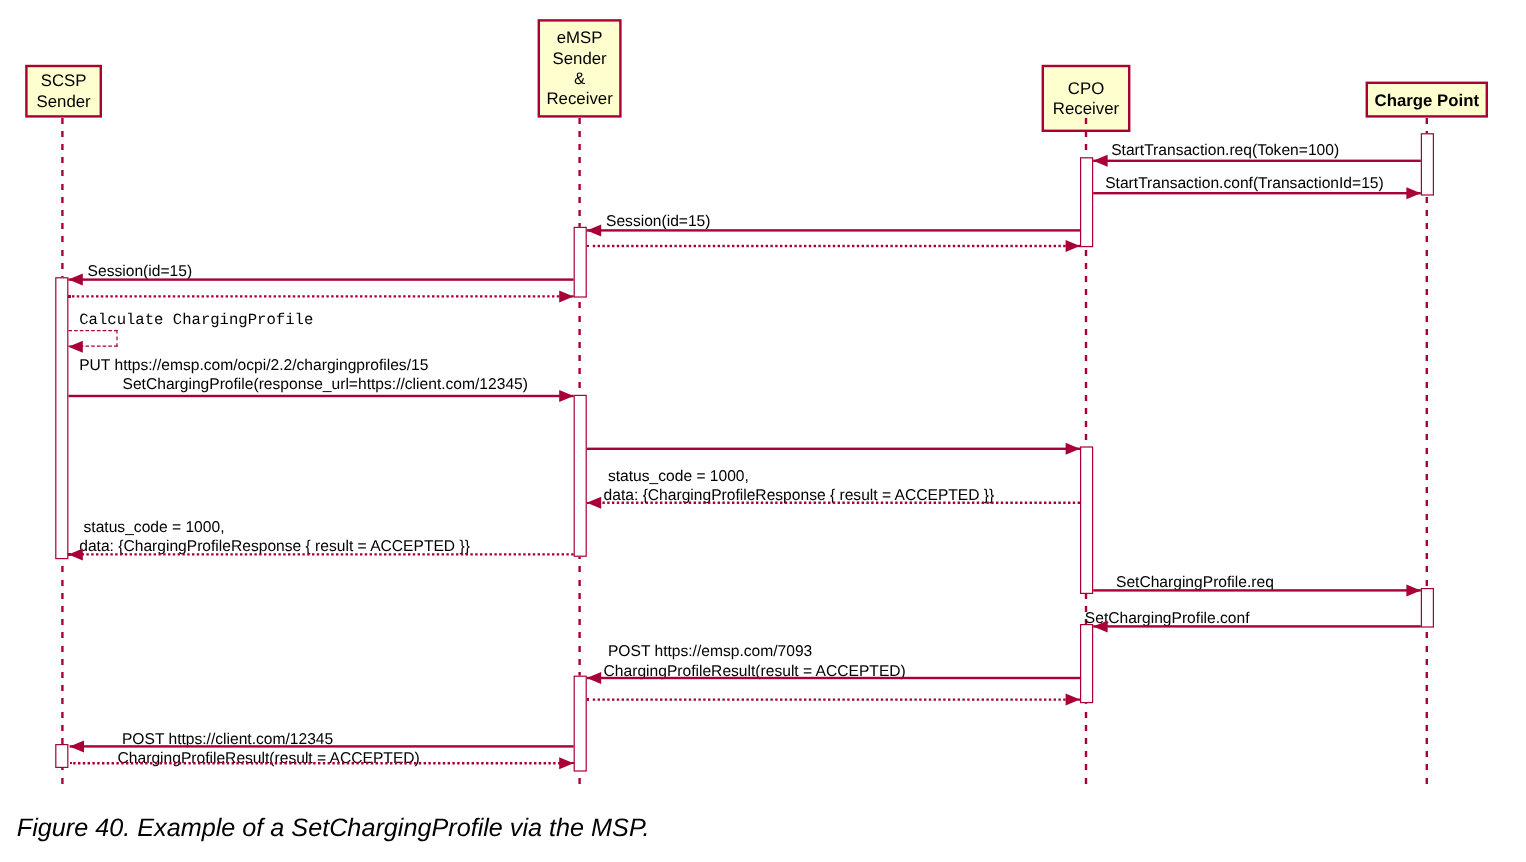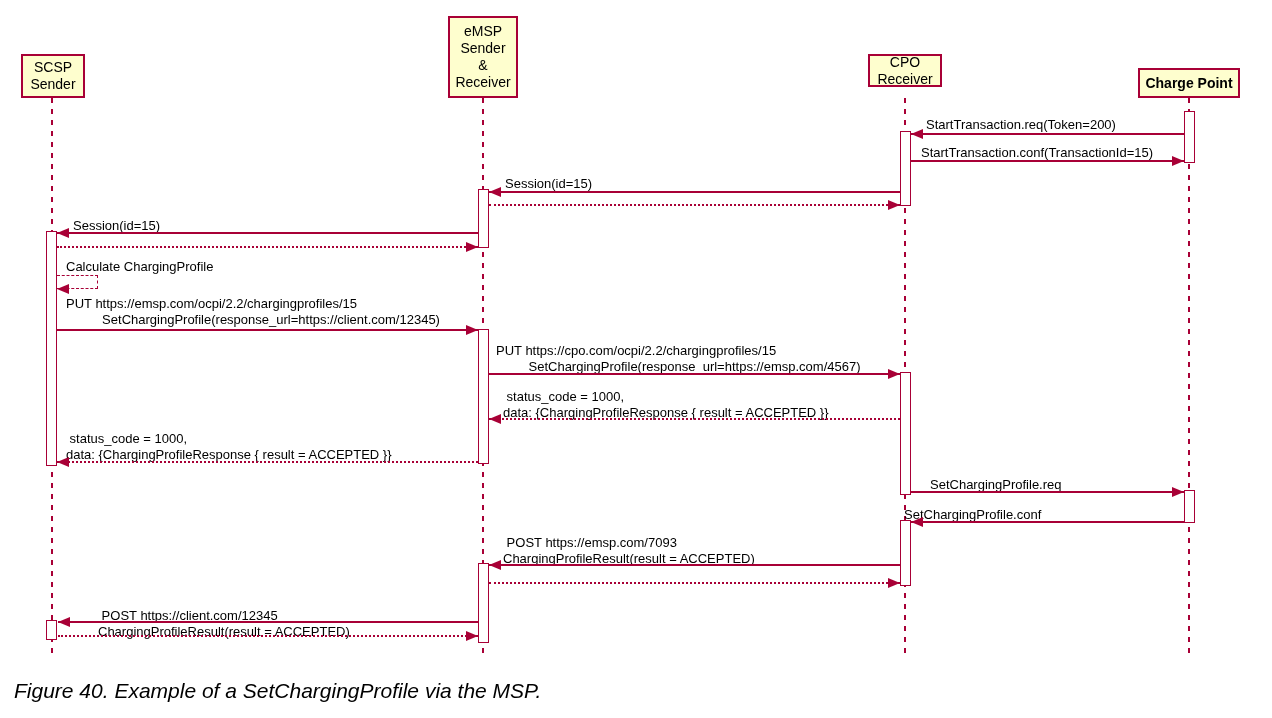--- a/index.html
+++ b/index.html
@@ -24,41 +24,41 @@
 <body>
 
 <div class="stage">
 
   <div class="pbox" style="left:21px;top:54px;width:64px;height:44px;">SCSP
 Sender</div>
   <div class="pbox" style="left:448px;top:16px;width:70px;height:82px;">eMSP
 Sender
 &amp;
 Receiver</div>
-  <div class="pbox" style="left:868px;top:54px;width:74px;height:33px;">CPO
+  <div class="pbox" style="left:868px;top:54px;width:74px;height:56px;">CPO
 Receiver</div>
   <div class="pbox" style="left:1138px;top:68px;width:102px;height:30px;font-weight:bold;">Charge Point</div>
 
   <div class="lifeline" style="left:51px;"></div>
   <div class="lifeline" style="left:482px;"></div>
   <div class="lifeline" style="left:904px;"></div>
   <div class="lifeline" style="left:1188px;"></div>
 
   <div class="act" style="left:46px;top:231px;height:235px;"></div>
   <div class="act" style="left:46px;top:620px;height:20px;"></div>
   <div class="act" style="left:478px;top:189px;height:59px;"></div>
   <div class="act" style="left:478px;top:329px;height:135px;"></div>
   <div class="act" style="left:478px;top:563px;height:80px;"></div>
   <div class="act" style="left:900px;top:131px;height:75px;"></div>
   <div class="act" style="left:900px;top:372px;height:123px;"></div>
   <div class="act" style="left:900px;top:520px;height:66px;"></div>
   <div class="act" style="left:1184px;top:111px;height:52px;"></div>
   <div class="act" style="left:1184px;top:490px;height:33px;"></div>
 
-  <div class="mlabel" style="left:926px;top:117px;">StartTransaction.req(Token=200)</div>
+  <div class="mlabel" style="left:926px;top:117px;">StartTransaction.req(Token=100)</div>
   <div class="mline" style="left:911px;top:133px;width:273px;"></div>
   <div class="ah left" style="left:911px;top:129px;"></div>
 
   <div class="mlabel" style="left:921px;top:145px;">StartTransaction.conf(TransactionId=15)</div>
   <div class="mline" style="left:911px;top:160px;width:273px;"></div>
   <div class="ah right" style="left:1172px;top:156px;"></div>
 
   <div class="mlabel" style="left:505px;top:176px;">Session(id=15)</div>
   <div class="mline" style="left:489px;top:191px;width:411px;"></div>
   <div class="ah left" style="left:489px;top:187px;"></div>
@@ -66,31 +66,29 @@
   <div class="mline ret" style="left:489px;top:204px;width:411px;"></div>
   <div class="ah right" style="left:888px;top:200px;"></div>
 
   <div class="mlabel" style="left:73px;top:218px;">Session(id=15)</div>
   <div class="mline" style="left:57px;top:232px;width:421px;"></div>
   <div class="ah left" style="left:57px;top:228px;"></div>
 
   <div class="mline ret" style="left:57px;top:246px;width:421px;"></div>
   <div class="ah right" style="left:466px;top:242px;"></div>
 
-  <div class="mlabel" style="left:66px;top:259px;">Calculate ChargingProfile</div>
+  <div class="mlabel" style="left:66px;top:259px;font-family:Liberation Mono, monospace;">Calculate ChargingProfile</div>
   <div class="selfloop" style="left:57px;top:275px;width:41px;height:14px;"></div>
   <div class="ah left" style="left:57px;top:284px;"></div>
 
   <div class="mlabel" style="left:66px;top:296px;">PUT https://emsp.com/ocpi/2.2/chargingprofiles/15
           SetChargingProfile(response_url=https://client.com/12345)</div>
   <div class="mline" style="left:57px;top:329px;width:421px;"></div>
   <div class="ah right" style="left:466px;top:325px;"></div>
 
-  <div class="mlabel" style="left:496px;top:343px;">PUT https://cpo.com/ocpi/2.2/chargingprofiles/15
-         SetChargingProfile(response_url=https://emsp.com/4567)</div>
   <div class="mline" style="left:489px;top:373px;width:411px;"></div>
   <div class="ah right" style="left:888px;top:369px;"></div>
 
   <div class="mlabel" style="left:503px;top:389px;"> status_code = 1000,
 data: {ChargingProfileResponse { result = ACCEPTED }}</div>
   <div class="mline ret" style="left:489px;top:418px;width:411px;"></div>
   <div class="ah left" style="left:489px;top:414px;"></div>
 
   <div class="mlabel" style="left:66px;top:431px;"> status_code = 1000,
 data: {ChargingProfileResponse { result = ACCEPTED }}</div>

